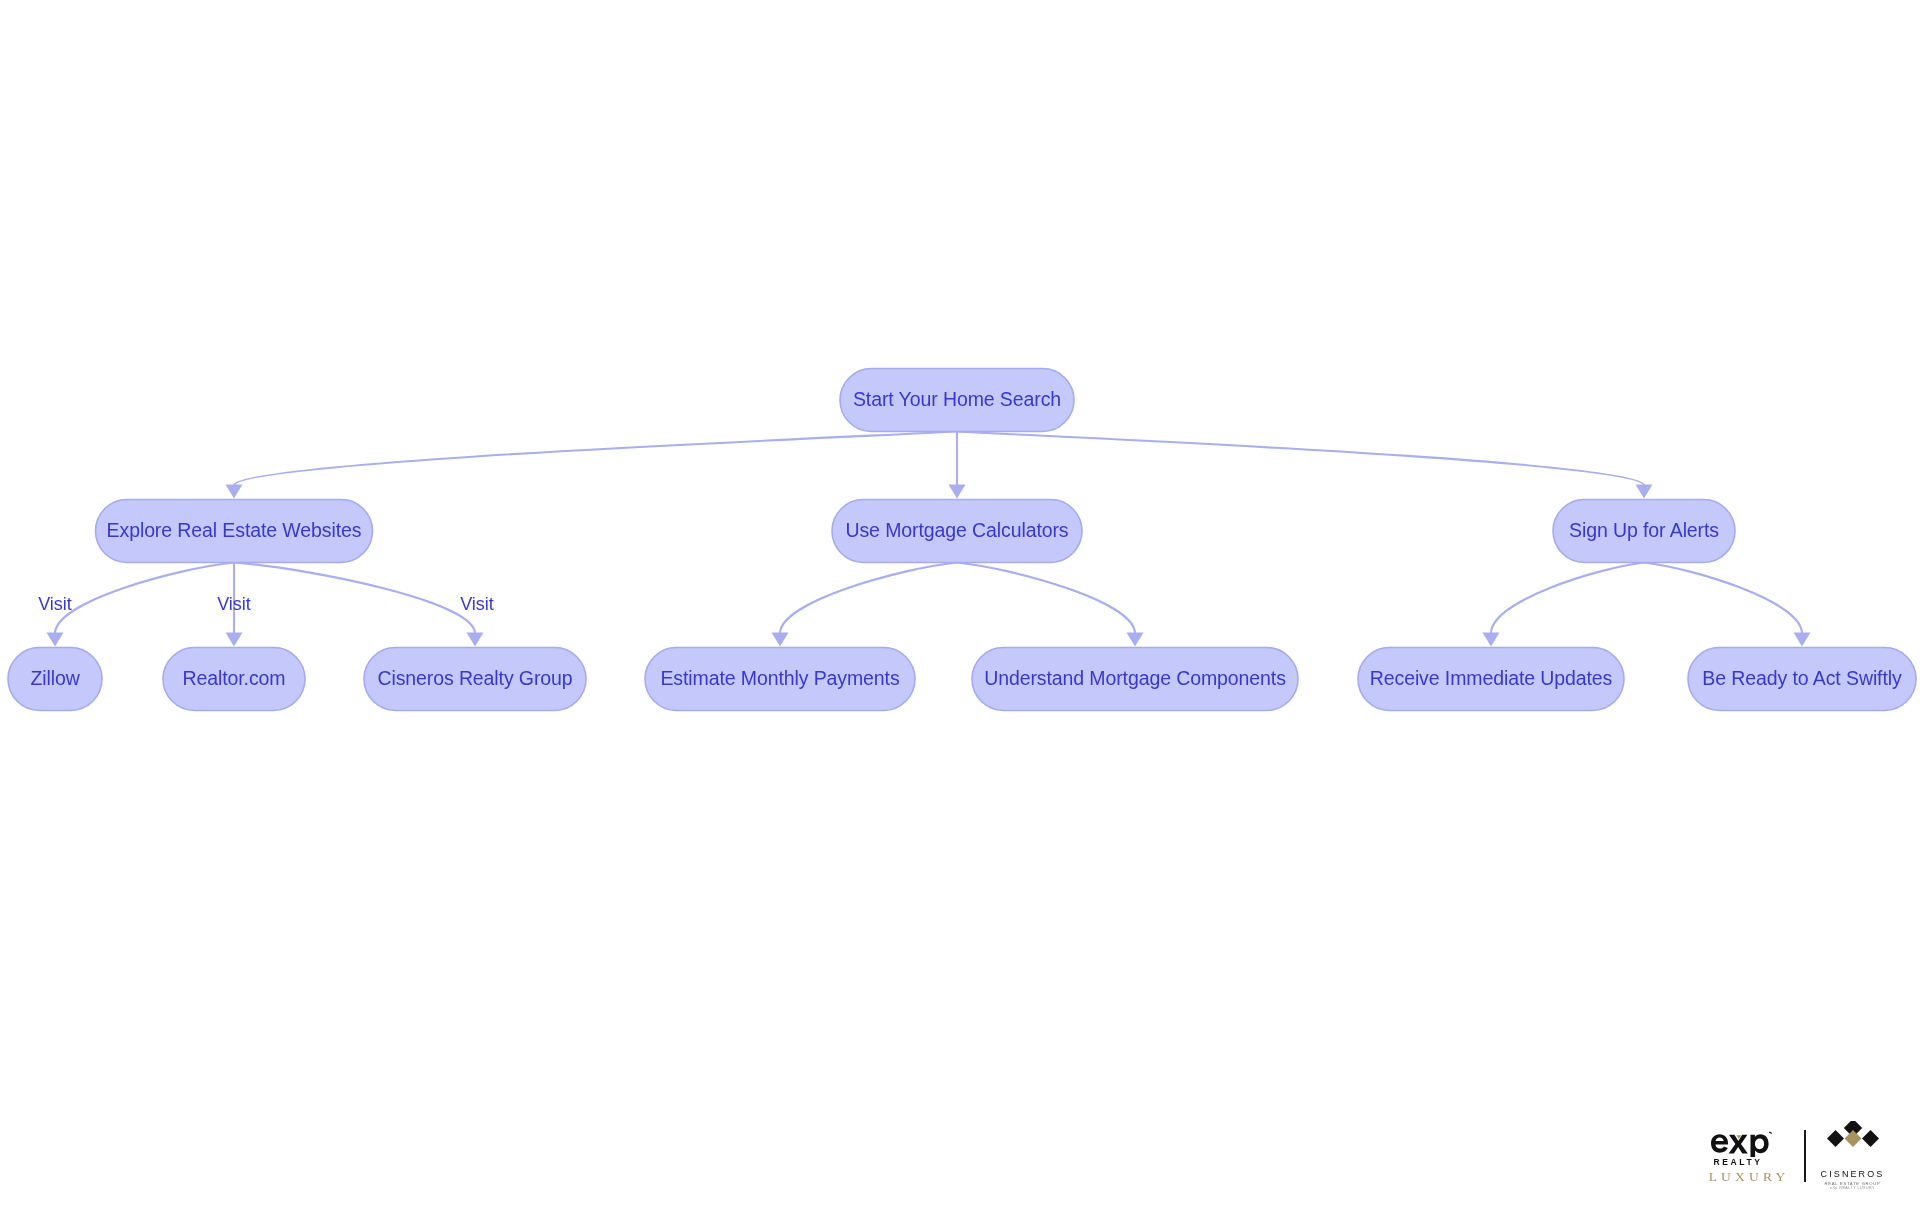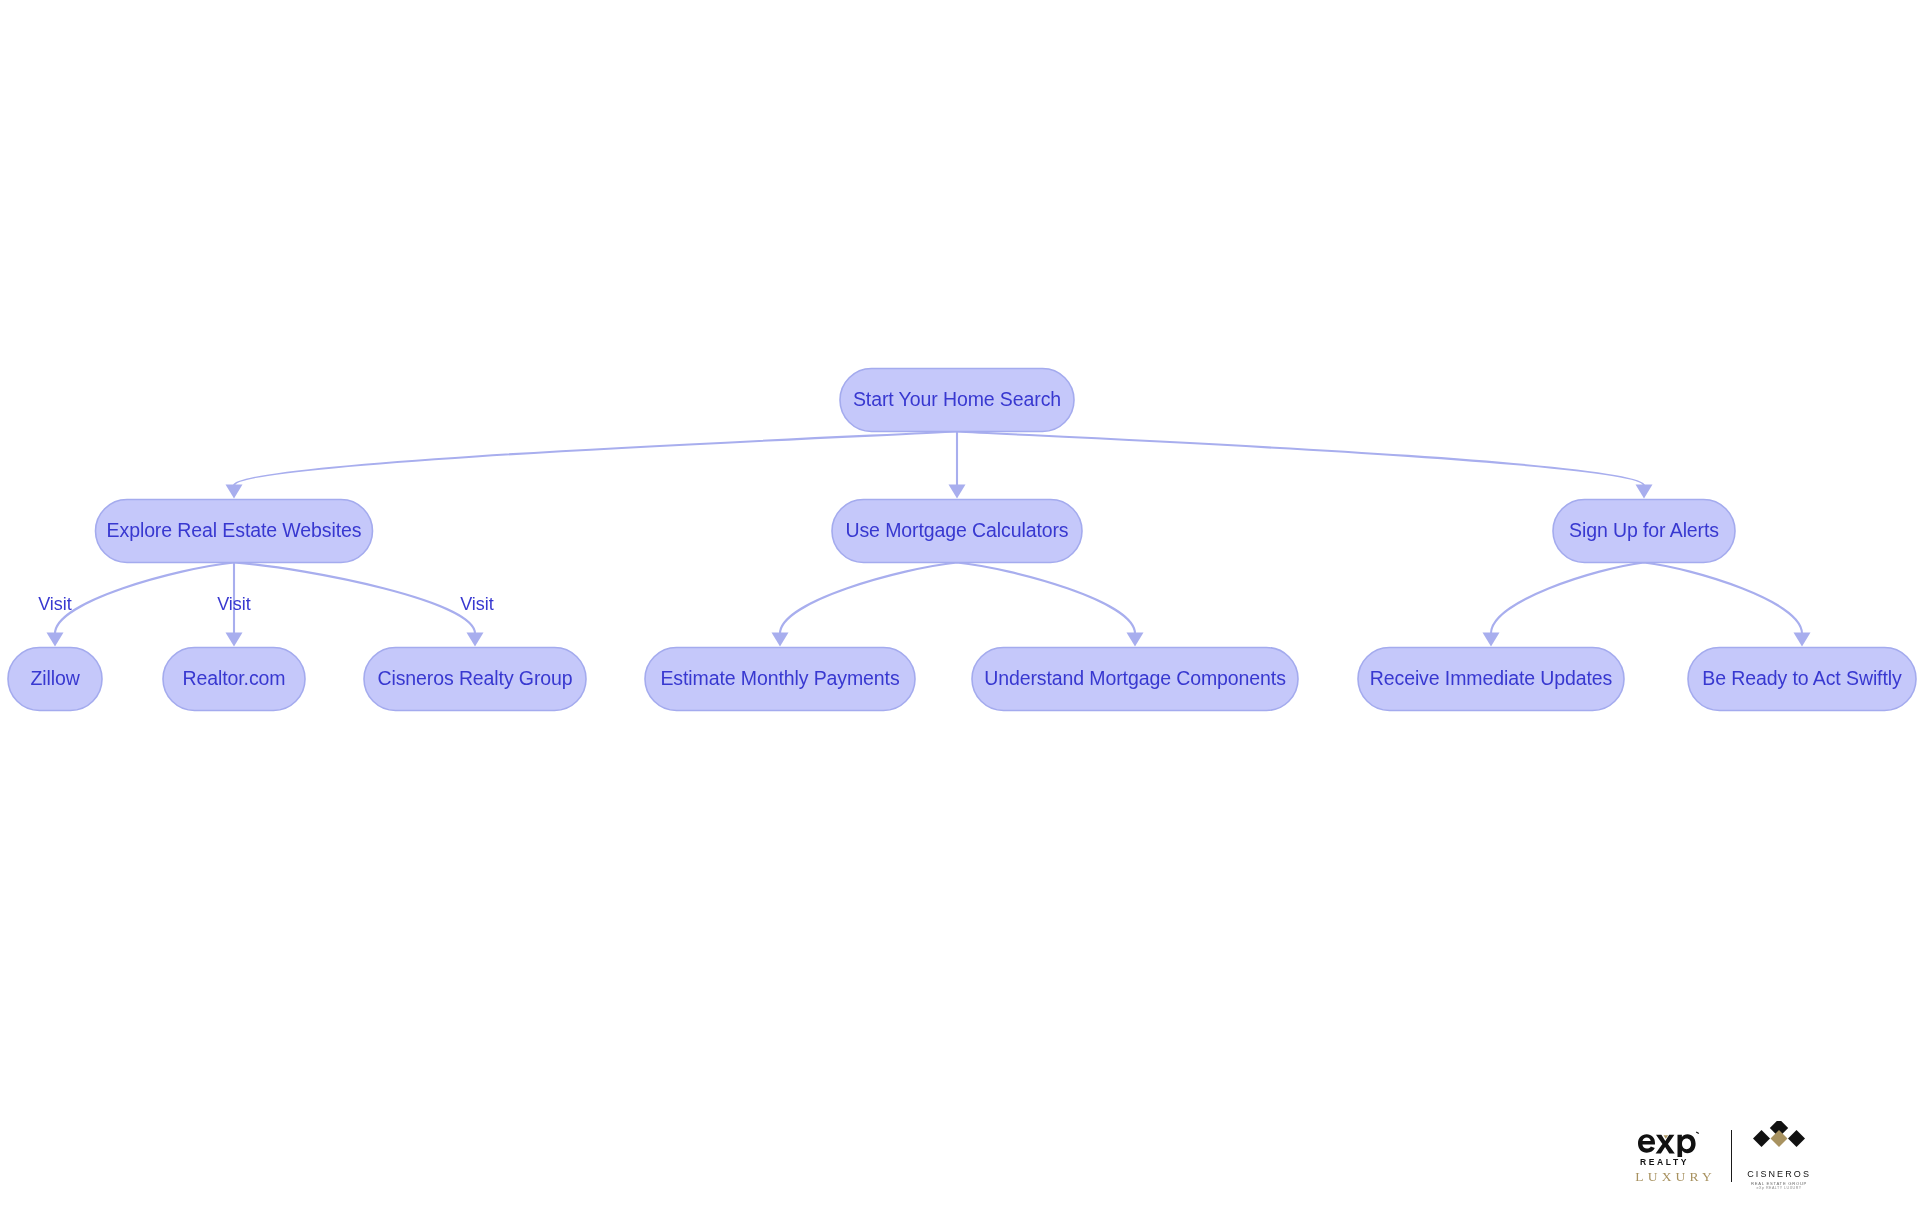--- a/index.html
+++ b/index.html
@@ -48,28 +48,27 @@
   .edge-label {
     fill: #3838d0;
     font-family: "Liberation Sans", "DejaVu Sans", sans-serif;
     font-size: 18px;
     text-anchor: middle;
     dominant-baseline: middle;
   }
   
   #brand-logo {
     position: absolute;
-    left: 1606px;
+    left: 1706px;
     top: 1126px;
     width: 205px;
     height: 60px;
     display: flex;
     align-items: center;
     gap: 0px;
-    justify-content: flex-end;
   }
   .exp-block {
     width: 86px;
     display: flex;
     flex-direction: column;
     align-items: center;
     line-height: 1;
   }
   .exp-wordmark {
     position: relative;

